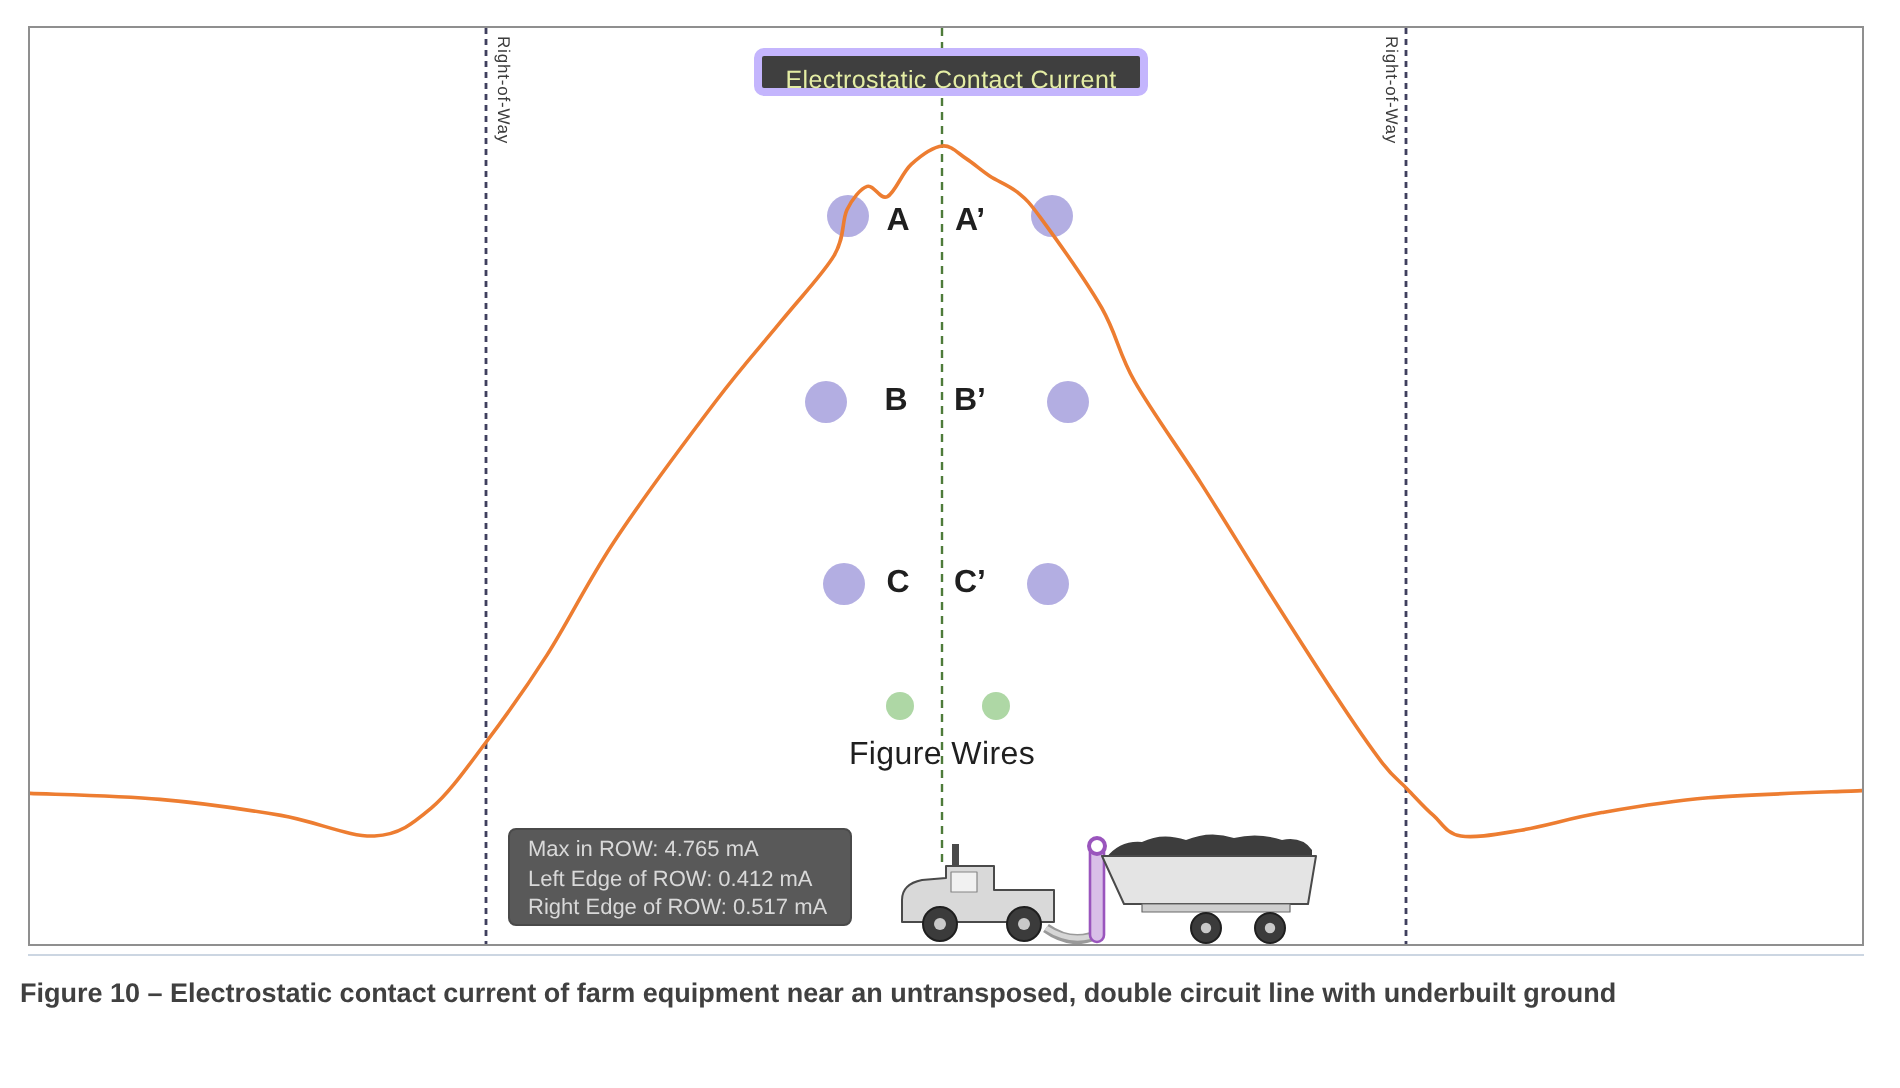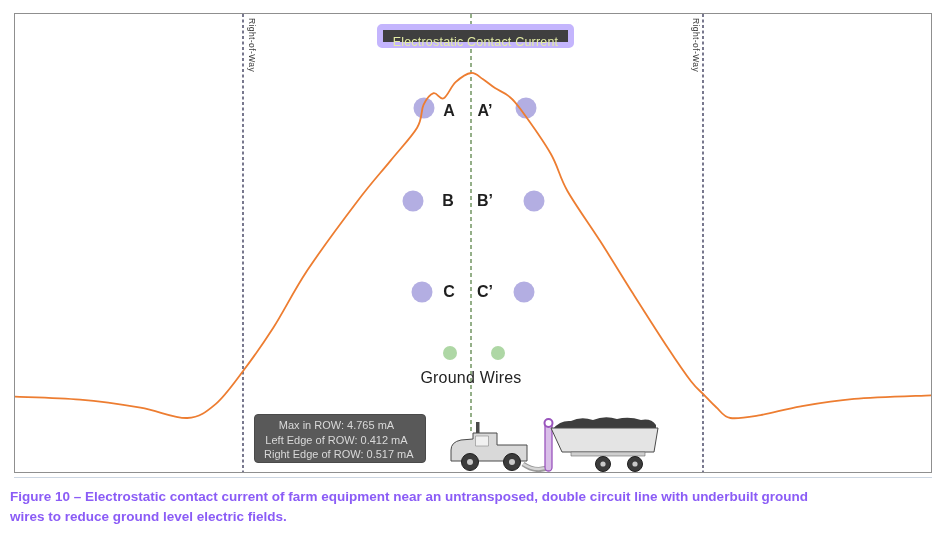--- a/index.html
+++ b/index.html
@@ -5,32 +5,32 @@
   html,body{margin:0;padding:0;background:#ffffff;}
   #page{position:relative;width:950px;height:544px;background:#ffffff;overflow:hidden;
         font-family:"Liberation Sans",sans-serif;}
   #plot{position:absolute;left:14px;top:13px;width:916px;height:458px;
         border:1px solid #8f8f8f;background:#ffffff;box-sizing:content-box;}
   #plot-svg{position:absolute;left:0;top:0;width:916px;height:458px;}
   .under-rule{position:absolute;left:14px;top:477px;width:918px;height:1px;background:#ccd6e2;}
 
   .badge{position:absolute;left:362px;top:10px;width:197px;height:24px;line-height:24px;
          text-align:center;border-radius:5px;font-size:12.5px;letter-spacing:.2px;
-         border:6px solid #c4b5fd;box-sizing:border-box;}
+         border:4px solid #c4b5fd;box-sizing:border-box;}
   .stats{position:absolute;left:239px;top:400px;width:172px;height:49px;border-radius:4px;
          border:1px solid #4a4a4a;box-sizing:border-box;padding:3px 16px 0 9px;
-         font-size:11px;line-height:14.5px;white-space:nowrap;text-align:center;}
+         font-size:11px;line-height:14.5px;white-space:nowrap;}
   .cond-label{position:absolute;transform:translate(-50%,-50%);font-size:16px;font-weight:600;
          color:#1f1f1f;}
   .gw-label{position:absolute;transform:translate(-50%,-50%);font-size:16px;font-weight:500;
          color:#1f1f1f;letter-spacing:.2px;}
   .row-label{position:absolute;writing-mode:vertical-rl;font-size:8.5px;color:#3c3c3c;
          letter-spacing:.4px;}
   .caption{position:absolute;left:10px;top:487px;width:935px;font-size:13.5px;font-weight:700;
-         color:#8b5cf6;line-height:20px;}
+         color:#404040;line-height:20px;}
 </style>
 </head>
 <body>
 
 <div id="page">
 
   <div id="plot">
     <svg id="plot-svg" viewBox="0 0 916 458">
 
       <line class="row-line" x1="228" y1="0" x2="228" y2="458" stroke="#3F3F5E" stroke-width="1.4" stroke-dasharray="3 2.5"></line>
@@ -86,29 +86,28 @@
 
     <div class="badge" style="background: rgb(63, 63, 63); color: rgb(228, 237, 164);">Electrostatic Contact Current</div>
 
     <div class="cond-label" style="left:434px;top:97px;">A</div>
     <div class="cond-label" style="left:470px;top:97px;">A’</div>
     <div class="cond-label" style="left:433px;top:187px;">B</div>
     <div class="cond-label" style="left:470px;top:187px;">B’</div>
     <div class="cond-label" style="left:434px;top:278px;">C</div>
     <div class="cond-label" style="left:470px;top:278px;">C’</div>
 
-    <div class="gw-label" style="left:456px;top:364px;">Ground Wires</div>
+    <div class="gw-label" style="left:456px;top:364px;">Figure Wires</div>
 
     <div class="stats" style="background: rgb(89, 89, 89); color: rgb(217, 217, 217);">
       <div>Max in ROW: 4.765 mA</div>
       <div>Left Edge of ROW: 0.412 mA</div>
       <div>Right Edge of ROW: 0.517 mA</div>
     </div>
   </div>
 
   <div class="under-rule"></div>
 
   <div class="caption">
     <div>Figure 10 – Electrostatic contact current of farm equipment near an untransposed, double circuit line with underbuilt ground</div>
-    <div>wires to reduce ground level electric fields.</div>
   </div>
 
 </div>
 
 </body></html>

